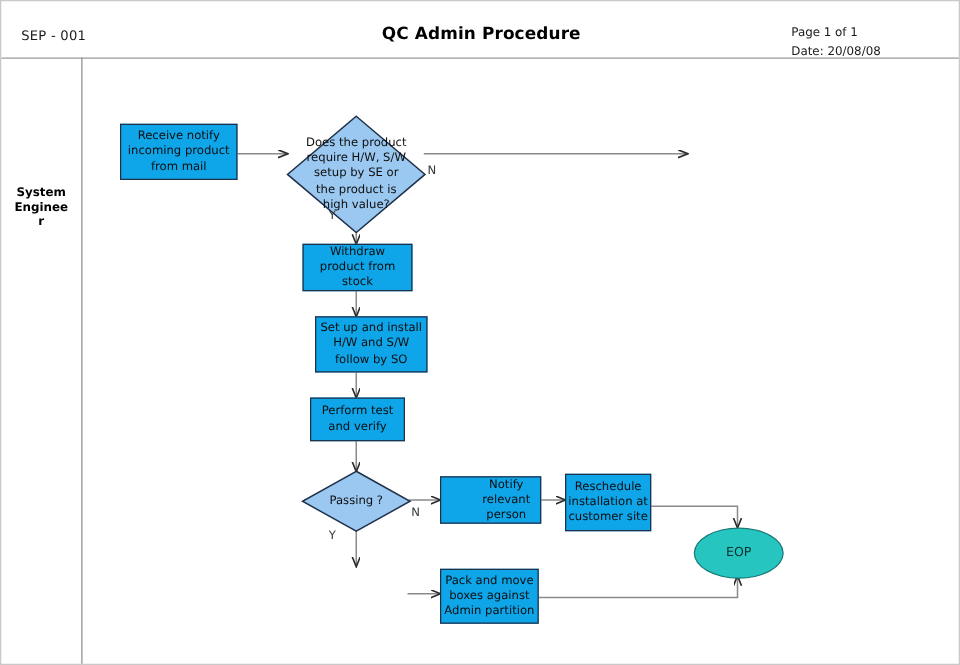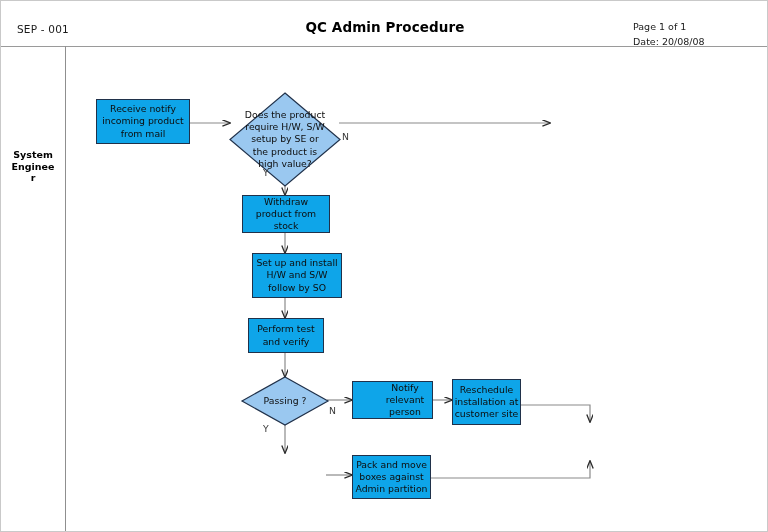--- a/index.html
+++ b/index.html
@@ -268,19 +268,22 @@
 customer site</span>
   </div>
 
 
   <div class="node proc" style="left:351px; top:454px; width:79px; height:44px;">
     <span class="txt" style="width:90px;">Pack and move
 boxes against
 Admin partition</span>
   </div>
 
+  <div class="eop" style="left:554px; top:421px; width:70px; height:39px;">
+    <span>EOP</span>
+  </div>
 
   <div class="branch-lbl" style="left:341px; top:130px;">N</div>
   <div class="branch-lbl" style="left:262px; top:166px;">Y</div>
   <div class="branch-lbl" style="left:328px; top:404px;">N</div>
   <div class="branch-lbl" style="left:262px; top:422px;">Y</div>
 
 </div>
 
 </body></html>

